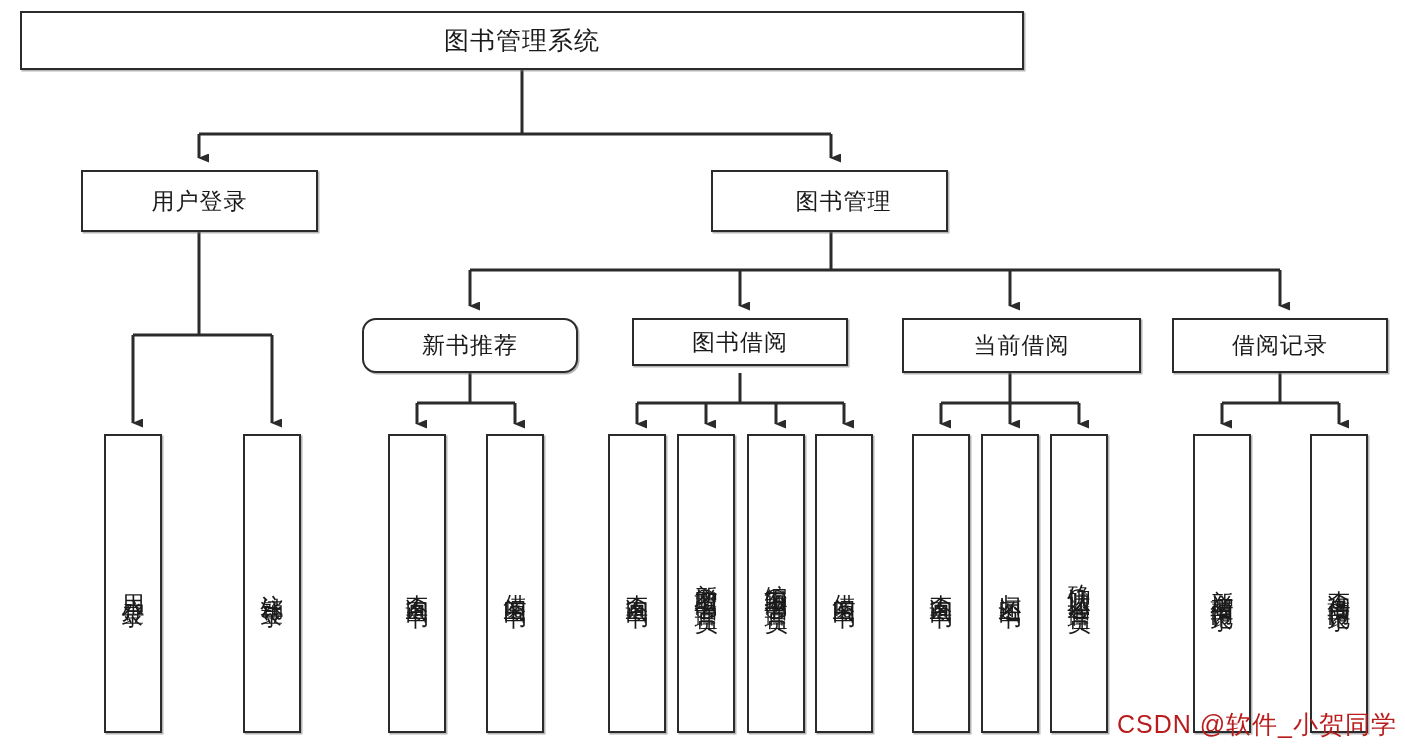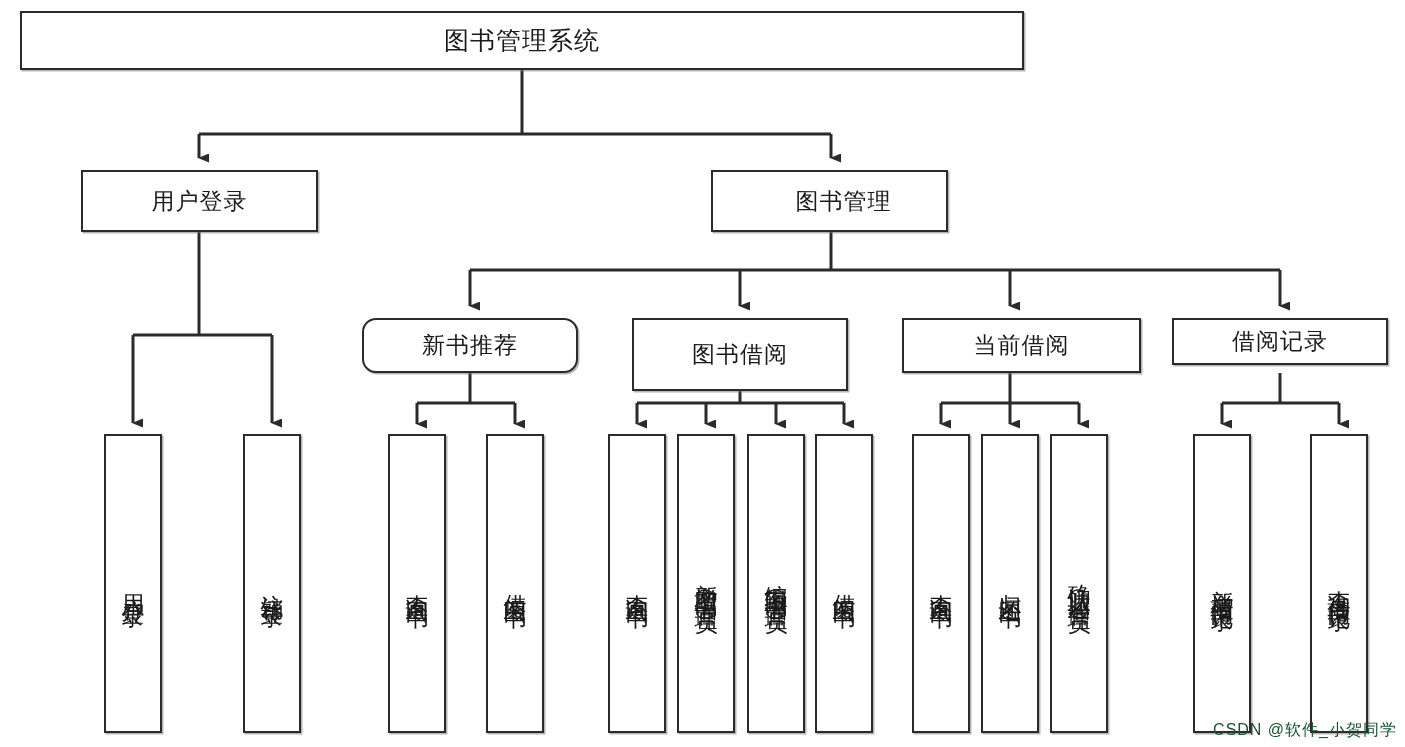--- a/index.html
+++ b/index.html
@@ -40,22 +40,22 @@
     writing-mode:vertical-rl;
     text-orientation:upright;
     white-space:nowrap;
   }
   .node-label{white-space:nowrap;}
 
   #watermark{
     position:absolute;
     right:8px;
     bottom:6px;
-    font-size:16px;
-    color:#14532d;
+    font-size:25px;
+    color:#b91c1c;
     letter-spacing:1px;
     user-select:none;
     white-space:nowrap;
   }
 </style>
 </head>
 <body>
 
 <div id="diagram-root">
 
@@ -128,27 +128,27 @@
   <div class="node-box level2-node" style="left:81px;top:170px;width:237px;height:62px;">
     <span class="node-label">用户登录</span>
   </div>
   <div class="node-box level2-node" style="left:711px;top:170px;width:237px;height:62px;padding-left:28px;">
     <span class="node-label">图书管理</span>
   </div>
 
   <div class="node-box level3-node" style="left:362px;top:318px;width:216px;height:55px;border-radius:14px;">
     <span class="node-label">新书推荐</span>
   </div>
-  <div class="node-box level3-node" style="left:632px;top:318px;width:216px;height:73px;">
+  <div class="node-box level3-node" style="left:632px;top:318px;width:216px;height:48px;">
     <span class="node-label">图书借阅</span>
   </div>
   <div class="node-box level3-node" style="left:902px;top:318px;width:239px;height:55px;">
     <span class="node-label">当前借阅</span>
   </div>
-  <div class="node-box level3-node" style="left:1172px;top:318px;width:216px;height:47px;">
+  <div class="node-box level3-node" style="left:1172px;top:318px;width:216px;height:55px;">
     <span class="node-label">借阅记录</span>
   </div>
 
   <div class="node-box leaf-node" style="left:104px;top:434px;width:58px;height:299px;">
     <span class="leaf-label">用户登录</span>
   </div>
   <div class="node-box leaf-node" style="left:243px;top:434px;width:58px;height:299px;">
     <span class="leaf-label">注销登录</span>
   </div>
 

